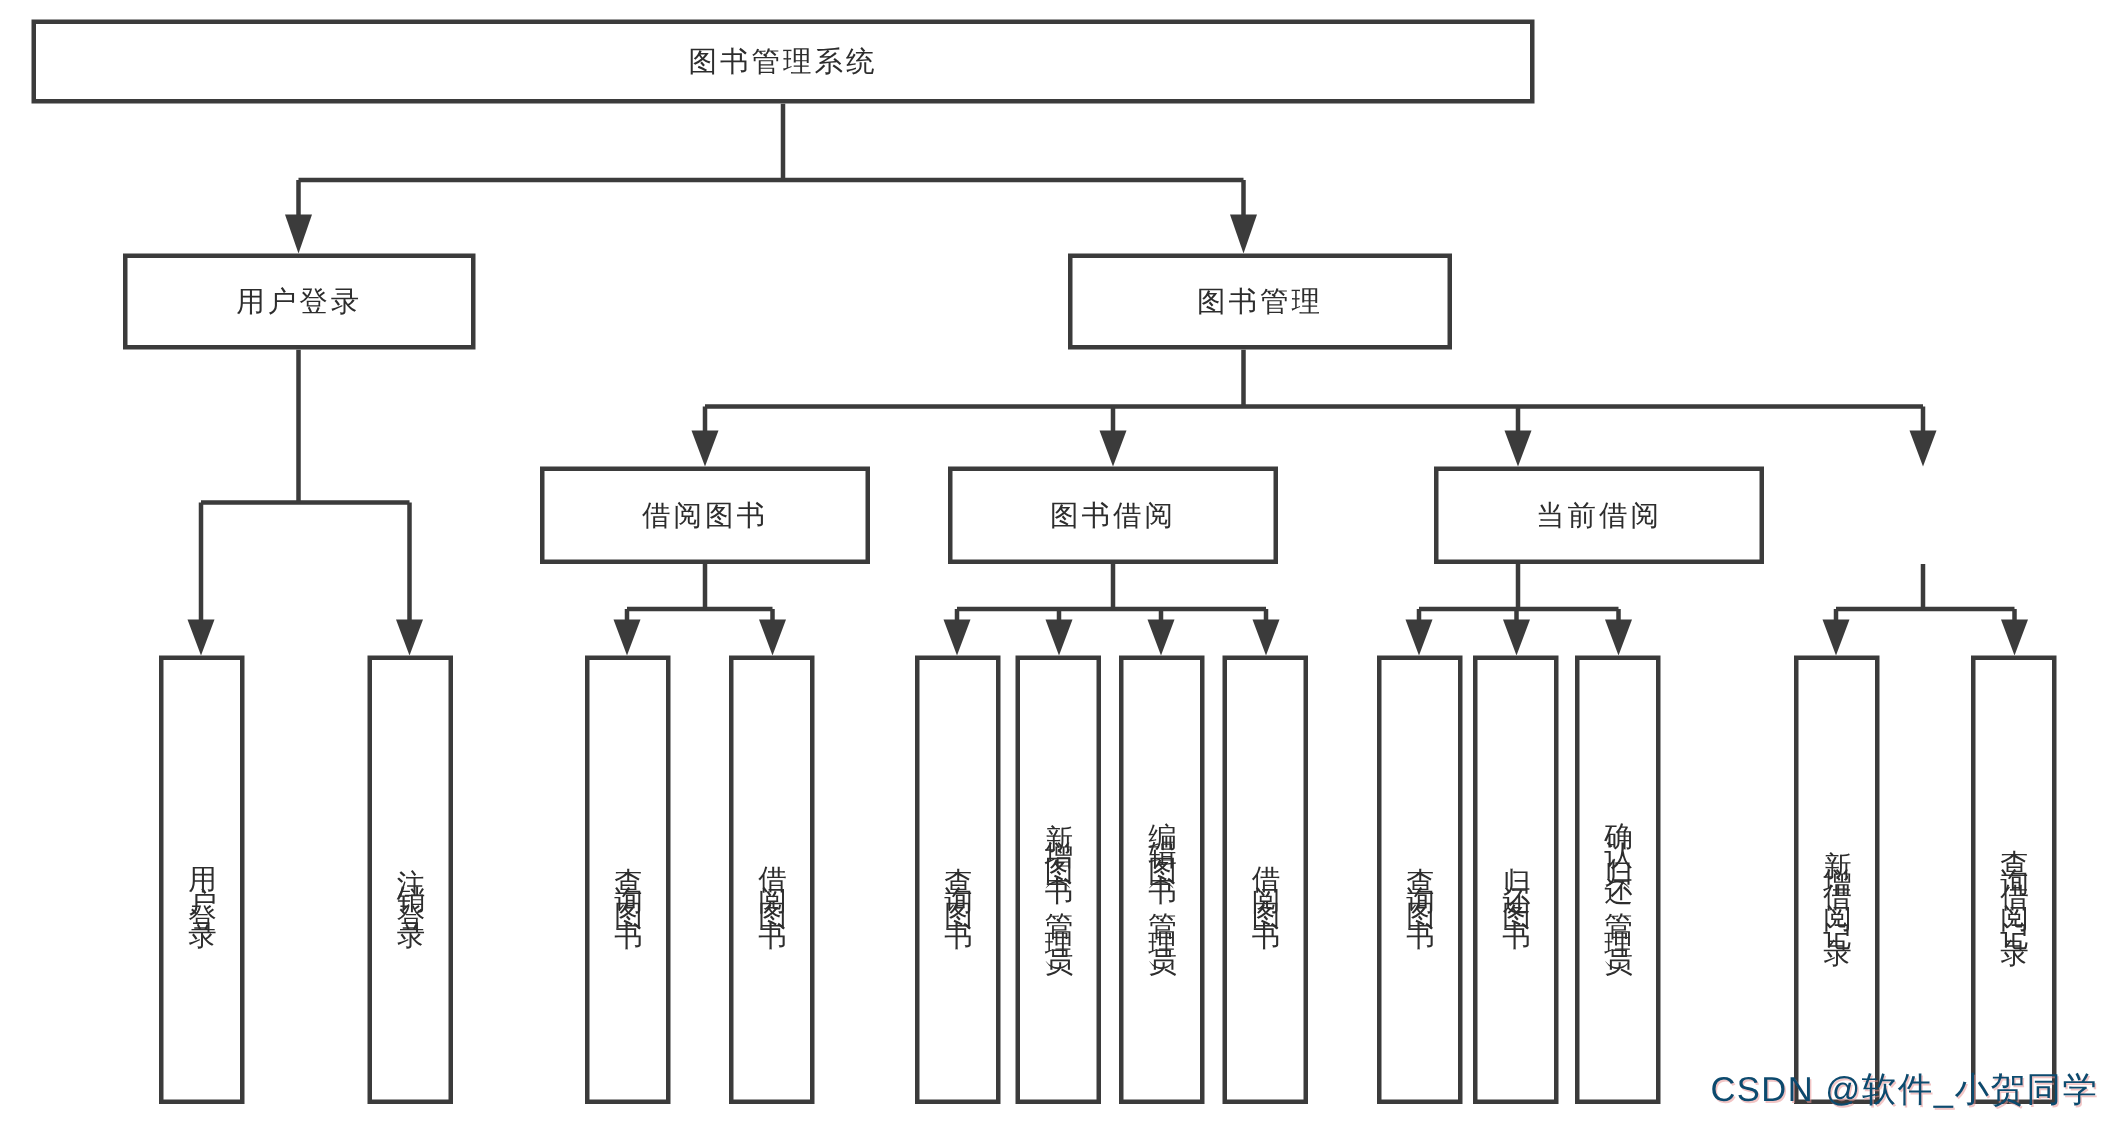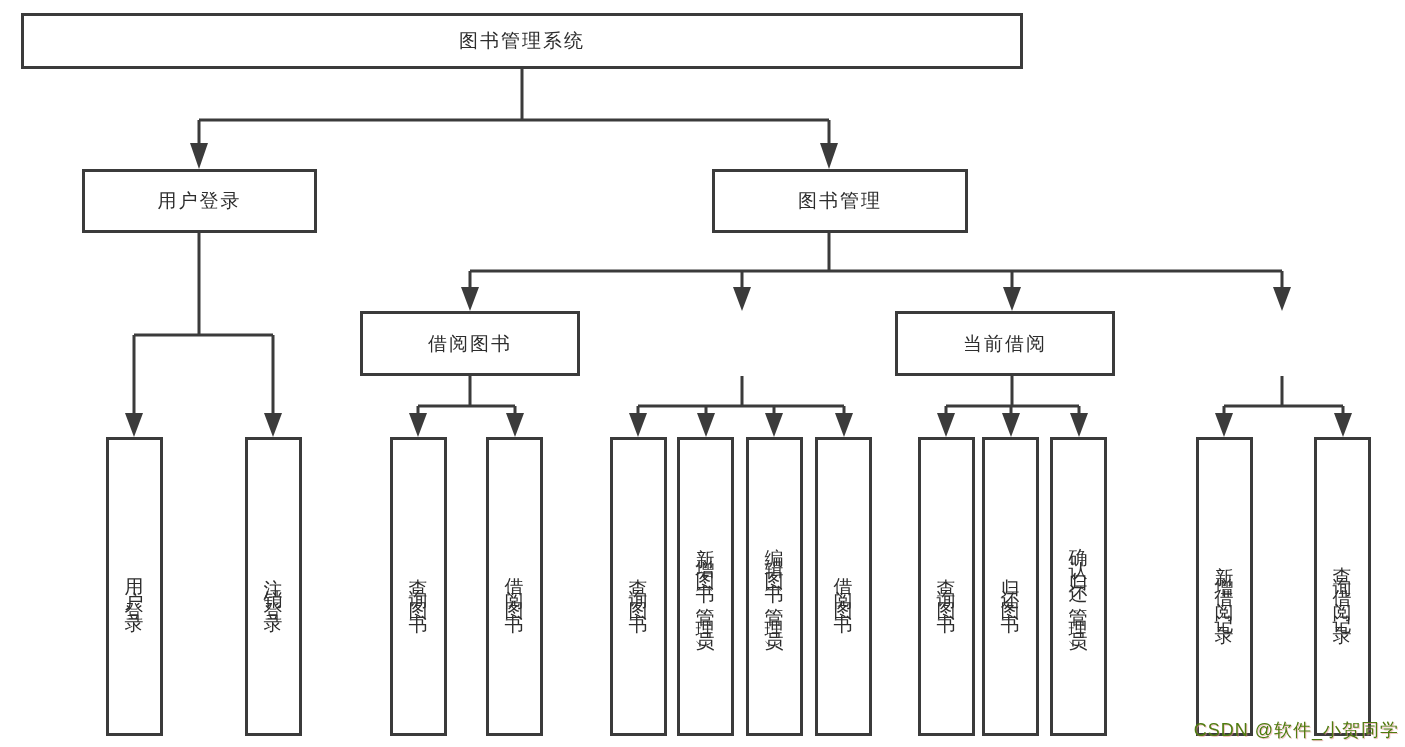--- a/index.html
+++ b/index.html
@@ -11,34 +11,34 @@
   .box{
     position:absolute;z-index:2;background:#ffffff;
     border:3px solid #3b3b3b;box-sizing:border-box;
     display:flex;align-items:center;justify-content:center;
   }
   .hlabel{font-size:19px;letter-spacing:2px;white-space:nowrap;}
   .root{left:21px;top:13px;width:1002px;height:56px;}
   .l2a{left:82px;top:169px;width:235px;height:64px;}
   .l2b{left:712px;top:169px;width:256px;height:64px;}
   .l3{top:311px;width:220px;height:65px;}
-  .l3a{left:360px;} .l3b{left:632px;} .l3c{left:895px;} .l3d{left:1172px;}
+  .l3a{left:360px;} .l3b{left:632px;} .l3c{left:956px;} .l3d{left:1172px;}
   .leaf{top:437px;width:57px;height:299px;}
   .vlabel{
     writing-mode:vertical-rl;text-orientation:mixed;
     font-size:19px;letter-spacing:12px;line-height:1;white-space:nowrap;
   }
   .g1a{left:106px;} .g1b{left:245px;}
   .g2a{left:390px;} .g2b{left:486px;}
   .g3a{left:610px;} .g3b{left:677px;} .g3c{left:746px;} .g3d{left:815px;}
   .g4a{left:918px;} .g4b{left:982px;} .g4c{left:1050px;}
   .g5a{left:1196px;} .g5b{left:1314px;}
   .watermark{
     position:absolute;right:6px;bottom:5px;z-index:3;
-    font-size:18px;color:#4d7c0f;letter-spacing:1px;
+    font-size:23px;color:#0c4a6e;letter-spacing:1px;
     text-shadow:1px 1px 0 rgba(232,150,150,0.55);
     white-space:nowrap;
   }
 </style>
 </head>
 <body>
 
 <div id="stage">
 
   <svg id="connectors" width="1405" height="747" viewBox="0 0 1405 747">
@@ -81,20 +81,23 @@
   <div class="box l2a">
     <span class="hlabel">用户登录</span>
   </div>
   <div class="box l2b">
     <span class="hlabel">图书管理</span>
   </div>
 
   <div class="box l3 l3a">
     <span class="hlabel">借阅图书</span>
   </div>
+  <div class="box l3 l3b">
+    <span class="hlabel">图书借阅</span>
+  </div>
   <div class="box l3 l3c">
     <span class="hlabel">当前借阅</span>
   </div>
 
   <div class="box leaf g1a">
     <span class="vlabel">用户登录</span>
   </div>
   <div class="box leaf g1b">
     <span class="vlabel">注销登录</span>
   </div>

